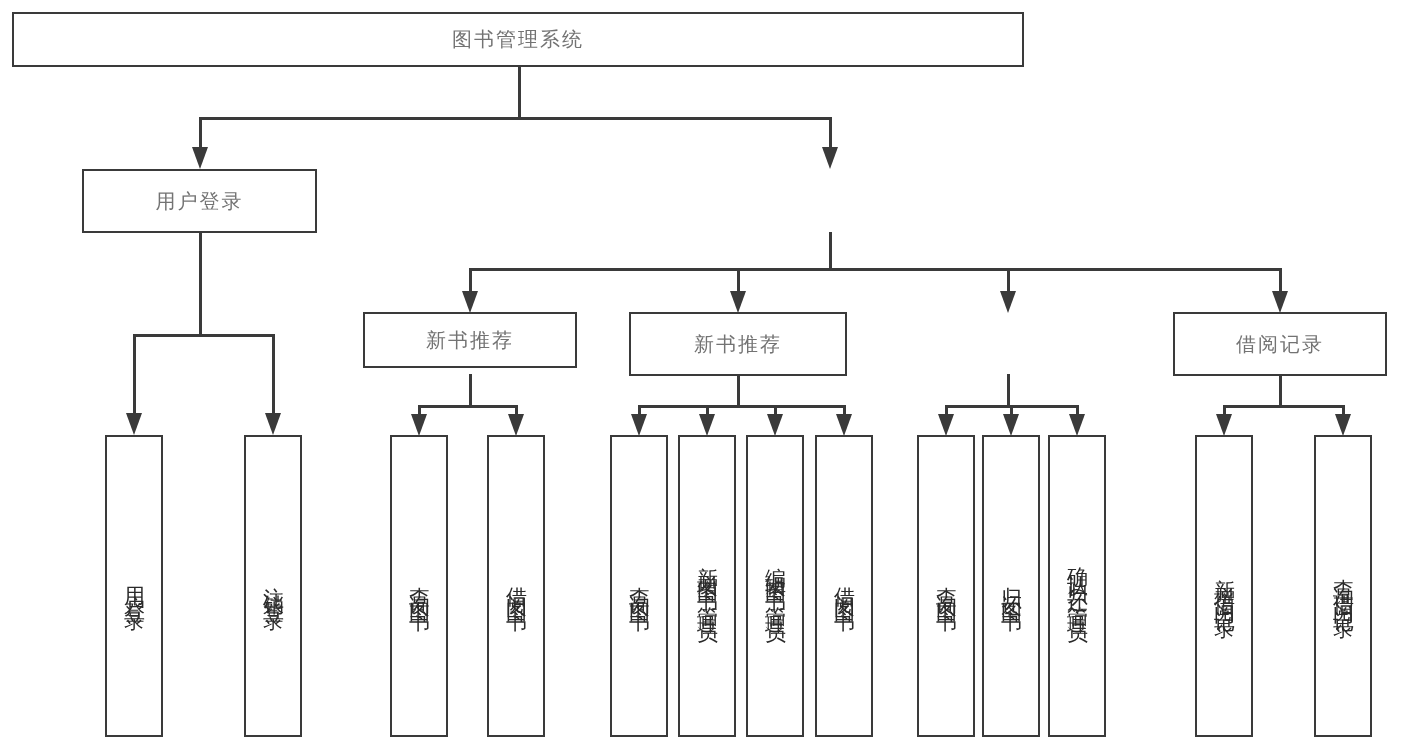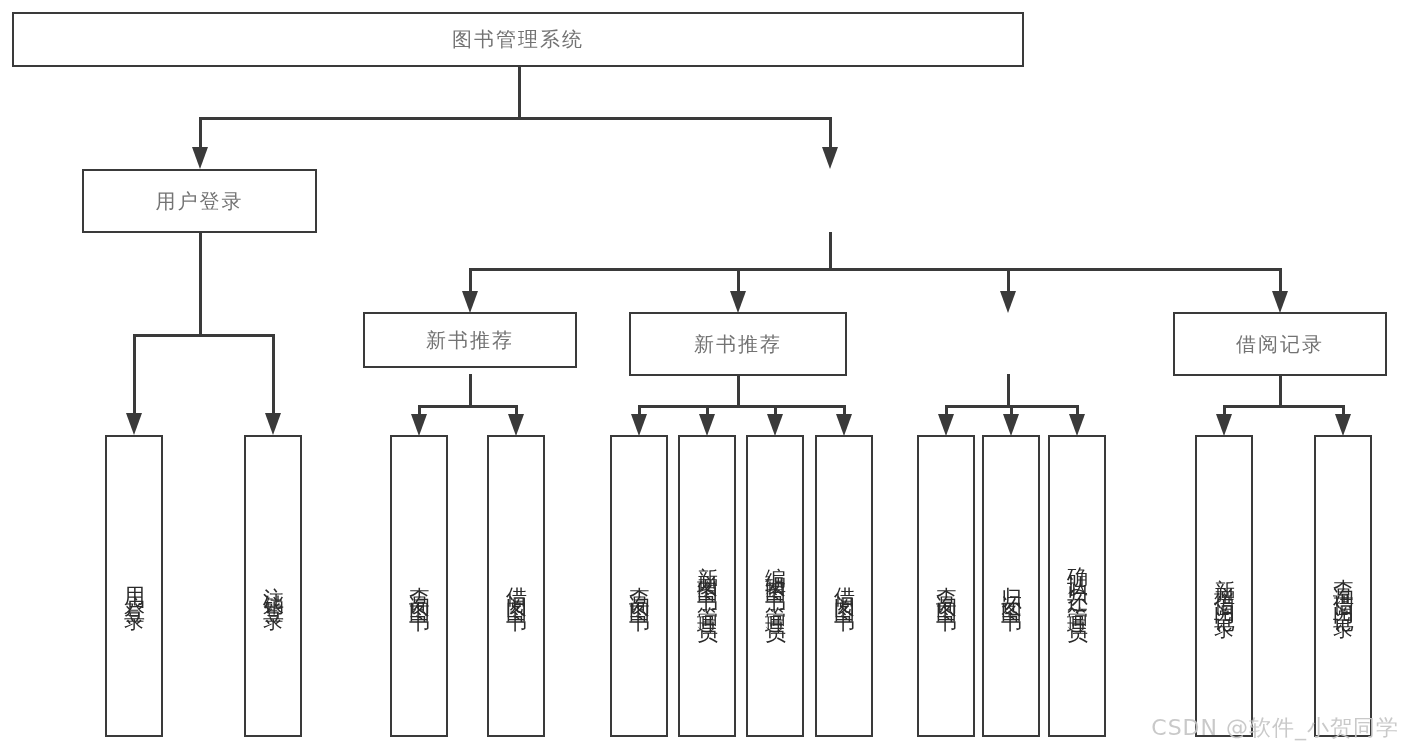--- a/index.html
+++ b/index.html
@@ -194,15 +194,14 @@
     <span class="vtext">确认归还（管理员）</span>
   </div>
 
   <div class="vbox" style="left:1195px; top:435px; width:58px; height:302px;">
     <span class="vtext">新增借阅记录</span>
   </div>
   <div class="vbox" style="left:1314px; top:435px; width:58px; height:302px;">
     <span class="vtext">查询借阅记录</span>
   </div>
 
-  <div class="watermark">CSDN @软件_小贺同学</div>
 
 </div>
 
 </body></html>

